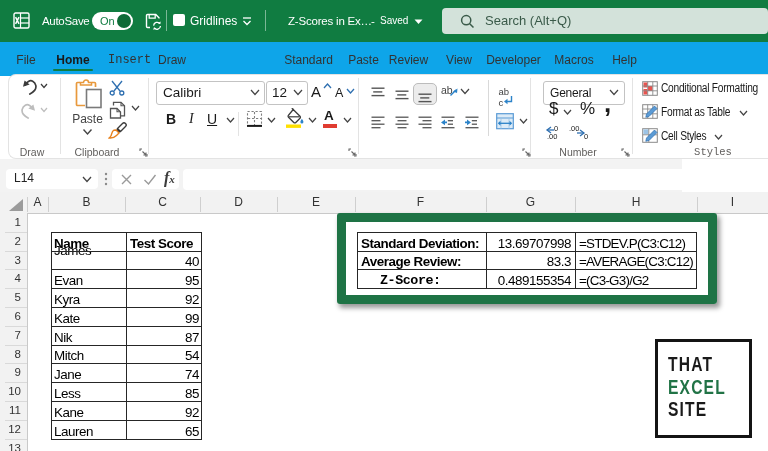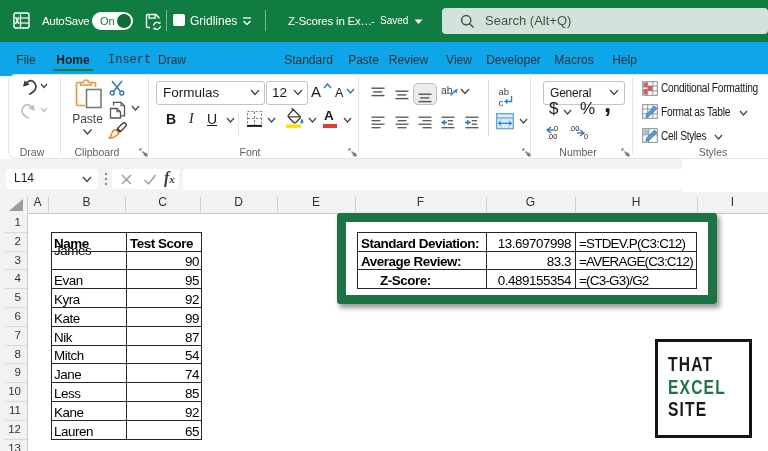--- a/index.html
+++ b/index.html
@@ -173,21 +173,21 @@
       <path d="M9.5 6.5 L12.5 9.5 L11 11 L8 8 Z" fill="#3b3b3b"></path>
       <path d="M8 8 L11 11 L8.5 13.5 C6.5 15.5 4 16.3 1.2 16 C3 14.5 3.6 13 4 10.8 C4.3 9.5 5 8.8 5.8 8.2 Z" fill="#fff" stroke="#e8811c" stroke-width="1.4"></path>
     </svg>
     <div class="glabel" style="left:60px;width:74px;">Clipboard</div>
     <svg class="launch" style="left:139px;top:148px" viewBox="0 0 9 9">
       <path d="M1 3 V1 h2 M8 6 v2 h-2" fill="none" stroke="#666" stroke-width="1.1"></path>
       <path d="M3.5 3.5 L7 7 M7 7 v-2.6 M7 7 h-2.6" fill="none" stroke="#666" stroke-width="1.1"></path>
     </svg>
 
     <div class="combo" style="left:156px;top:81px;width:107px;height:22px;"></div>
-    <div class="rtext" style="left:163px;top:84.5px;font-size:13.5px;color:#1a1a1a;">Formulas</div>
+    <div class="rtext" style="left:163px;top:84.5px;font-size:13.5px;color:#1a1a1a;">Calibri</div>
     <svg class="abs" style="left:250px;top:89px" width="10" height="7" viewBox="0 0 10 7">
       <path d="M1 1 L5 5.5 L9 1" fill="none" stroke="#444" stroke-width="1.2"></path>
     </svg>
     <div class="combo" style="left:266px;top:81px;width:40px;height:22px;"></div>
     <div class="rtext" style="left:272px;top:84.5px;font-size:13.5px;color:#1a1a1a;">12</div>
     <svg class="abs" style="left:293px;top:89px" width="10" height="7" viewBox="0 0 10 7">
       <path d="M1 1 L5 5.5 L9 1" fill="none" stroke="#444" stroke-width="1.2"></path>
     </svg>
     <div class="rtext" style="left:311px;top:83px;font-size:15px;color:#1a1a1a;">A</div>
     <svg class="abs" style="left:323px;top:83px" width="9" height="6" viewBox="0 0 9 6">
@@ -221,21 +221,20 @@
       <rect x="1" y="16.5" width="15" height="3.4" fill="#ffe000"></rect>
     </svg>
     <svg class="abs" style="left:308px;top:117px" width="9" height="7" viewBox="0 0 9 7">
         <path d="M1 1 L4.5 5 L8 1" fill="none" stroke="#444" stroke-width="1.2"></path>
       </svg>
     <div class="rtext" style="left:324px;top:108px;font-size:13.5px;font-weight:bold;color:#1a1a1a;">A</div>
     <div class="abs" style="left:322.5px;top:124px;width:14px;height:3.6px;background:#e03c31;"></div>
     <svg class="abs" style="left:343px;top:117px" width="9" height="7" viewBox="0 0 9 7">
         <path d="M1 1 L4.5 5 L8 1" fill="none" stroke="#444" stroke-width="1.2"></path>
       </svg>
-    <div class="glabel" style="left:148px;width:204px;">Font</div>
     <svg class="launch" style="left:348px;top:148px" viewBox="0 0 9 9">
       <path d="M1 3 V1 h2 M8 6 v2 h-2" fill="none" stroke="#666" stroke-width="1.1"></path>
       <path d="M3.5 3.5 L7 7 M7 7 v-2.6 M7 7 h-2.6" fill="none" stroke="#666" stroke-width="1.1"></path>
     </svg>
 
     <svg class="abs" style="left:370.5px;top:86.5px" width="14" height="10" viewBox="0 0 14 10">
       <line x1="0.5" y1="1.2" x2="13.5" y2="1.2" stroke="#555" stroke-width="1.4"></line>
       <line x1="2.2" y1="4.9" x2="11.3" y2="4.9" stroke="#555" stroke-width="1.4"></line>
       <line x1="0.5" y1="8.6" x2="13.5" y2="8.6" stroke="#555" stroke-width="1.4"></line>
     </svg>
@@ -370,21 +369,21 @@
       <rect x="0.7" y="0.7" width="14.6" height="13.6" fill="#fff" stroke="#8a8a8a" stroke-width="1"></rect>
       <rect x="1.4" y="1.4" width="5" height="5" fill="#9cc3e5"></rect>
       <line x1="0.7" y1="6.8" x2="15.3" y2="6.8" stroke="#8a8a8a" stroke-width="0.9"></line>
       <line x1="6.8" y1="0.7" x2="6.8" y2="14.3" stroke="#8a8a8a" stroke-width="0.9"></line>
       <path d="M12.5 2 L15 4.5 L7 12.5 L3.8 13.3 L4.5 10 Z" fill="#5b9bd5" stroke="#2e6fb0" stroke-width="0.7"></path>
     </svg>
     <div class="rtext" style="left:661px;top:128.5px;font-size:12px;letter-spacing:-0.3px;color:#1a1a1a;transform:scaleX(0.85);transform-origin:left center;">Cell Styles</div>
     <svg class="abs" style="left:714px;top:134px" width="9" height="7" viewBox="0 0 9 7">
         <path d="M1 1 L4.5 5 L8 1" fill="none" stroke="#444" stroke-width="1.2"></path>
       </svg>
-    <div class="glabel" style="left:660px;width:106px;">Styles</div>
+    <div class="glabel" style="left:660px;width:106px;font-family:Liberation Mono, monospace;">Styles</div>
   </div>
 
   <div id="fbar">
     <div id="namebox"></div>
     <div class="abs" style="left:14px;top:12px;font-size:12px;color:#222;">L14</div>
     <svg class="abs" style="left:82px;top:17px" width="10" height="7" viewBox="0 0 10 7">
       <path d="M1 1 L5 5.5 L9 1" fill="none" stroke="#444" stroke-width="1.3"></path>
     </svg>
     <svg class="abs" style="left:104px;top:13px" width="4" height="14" viewBox="0 0 4 14">
       <circle cx="2" cy="2" r="1.2" fill="#8a8a8a"></circle>
@@ -450,21 +449,21 @@
   <div class="rnum" style="top:382.2px;">10</div>
   <div class="rnum" style="top:401.0px;">11</div>
   <div class="rnum" style="top:419.8px;">12</div>
   <div class="rnum" style="top:438.6px;">13</div>
   </div>
 
   <div id="table1">
   <div class="cell b" style="left:54px;top:234.6px;width:68px;">Name</div>
   <div class="cell b" style="left:130px;top:234.6px;width:67px;">Test Score</div>
   <div class="cell" style="left:54px;top:242px;width:68px;">James</div>
-  <div class="cell r" style="left:130px;top:253.4px;width:69px;">90</div>
+  <div class="cell r" style="left:130px;top:253.4px;width:69px;">40</div>
   <div class="cell" style="left:54px;top:272.2px;width:68px;">Evan</div>
   <div class="cell r" style="left:130px;top:272.2px;width:69px;">95</div>
   <div class="cell" style="left:54px;top:291.0px;width:68px;">Kyra</div>
   <div class="cell r" style="left:130px;top:291.0px;width:69px;">92</div>
   <div class="cell" style="left:54px;top:309.8px;width:68px;">Kate</div>
   <div class="cell r" style="left:130px;top:309.8px;width:69px;">99</div>
   <div class="cell" style="left:54px;top:328.6px;width:68px;">Nik</div>
   <div class="cell r" style="left:130px;top:328.6px;width:69px;">87</div>
   <div class="cell" style="left:54px;top:347.4px;width:68px;">Mitch</div>
   <div class="cell r" style="left:130px;top:347.4px;width:69px;">54</div>
@@ -493,21 +492,21 @@
   <div class="tline" style="left:50.5px;top:438.6px;width:151px;height:1px;"></div>
   </div>
 
   <div id="table2">
   <div class="cell b" style="left:361px;top:234.6px;width:121px;">Standard Deviation:</div>
   <div class="cell r" style="left:490px;top:234.6px;width:81px;">13.69707998</div>
   <div class="cell f" style="left:579px;top:234.6px;width:114px;">=STDEV.P(C3:C12)</div>
   <div class="cell b" style="left:361px;top:253.4px;width:121px;">Average Review:</div>
   <div class="cell r" style="left:490px;top:253.4px;width:81px;">83.3</div>
   <div class="cell f" style="left:579px;top:253.4px;width:114px;">=AVERAGE(C3:C12)</div>
-  <div class="cell b" style="left:380px;top:272.2px;width:121px;">Z-Score:</div>
+  <div class="cell b" style="left:380px;top:272.2px;width:121px;font-family:Liberation Mono, monospace;">Z-Score:</div>
   <div class="cell r" style="left:490px;top:272.2px;width:81px;">0.489155354</div>
   <div class="cell f" style="left:579px;top:272.2px;width:114px;">=(C3-G3)/G2</div>
   <div class="tline" style="left:356.5px;top:231.8px;width:1px;height:56.4px;"></div>
   <div class="tline" style="left:485.5px;top:231.8px;width:1px;height:56.4px;"></div>
   <div class="tline" style="left:574.5px;top:231.8px;width:1px;height:56.4px;"></div>
   <div class="tline" style="left:695.5px;top:231.8px;width:1px;height:56.4px;"></div>
   <div class="tline" style="left:356.5px;top:231.8px;width:340px;height:1px;"></div>
   <div class="tline" style="left:356.5px;top:250.6px;width:340px;height:1px;"></div>
   <div class="tline" style="left:356.5px;top:269.4px;width:340px;height:1px;"></div>
   <div class="tline" style="left:356.5px;top:288.2px;width:340px;height:1px;"></div>

